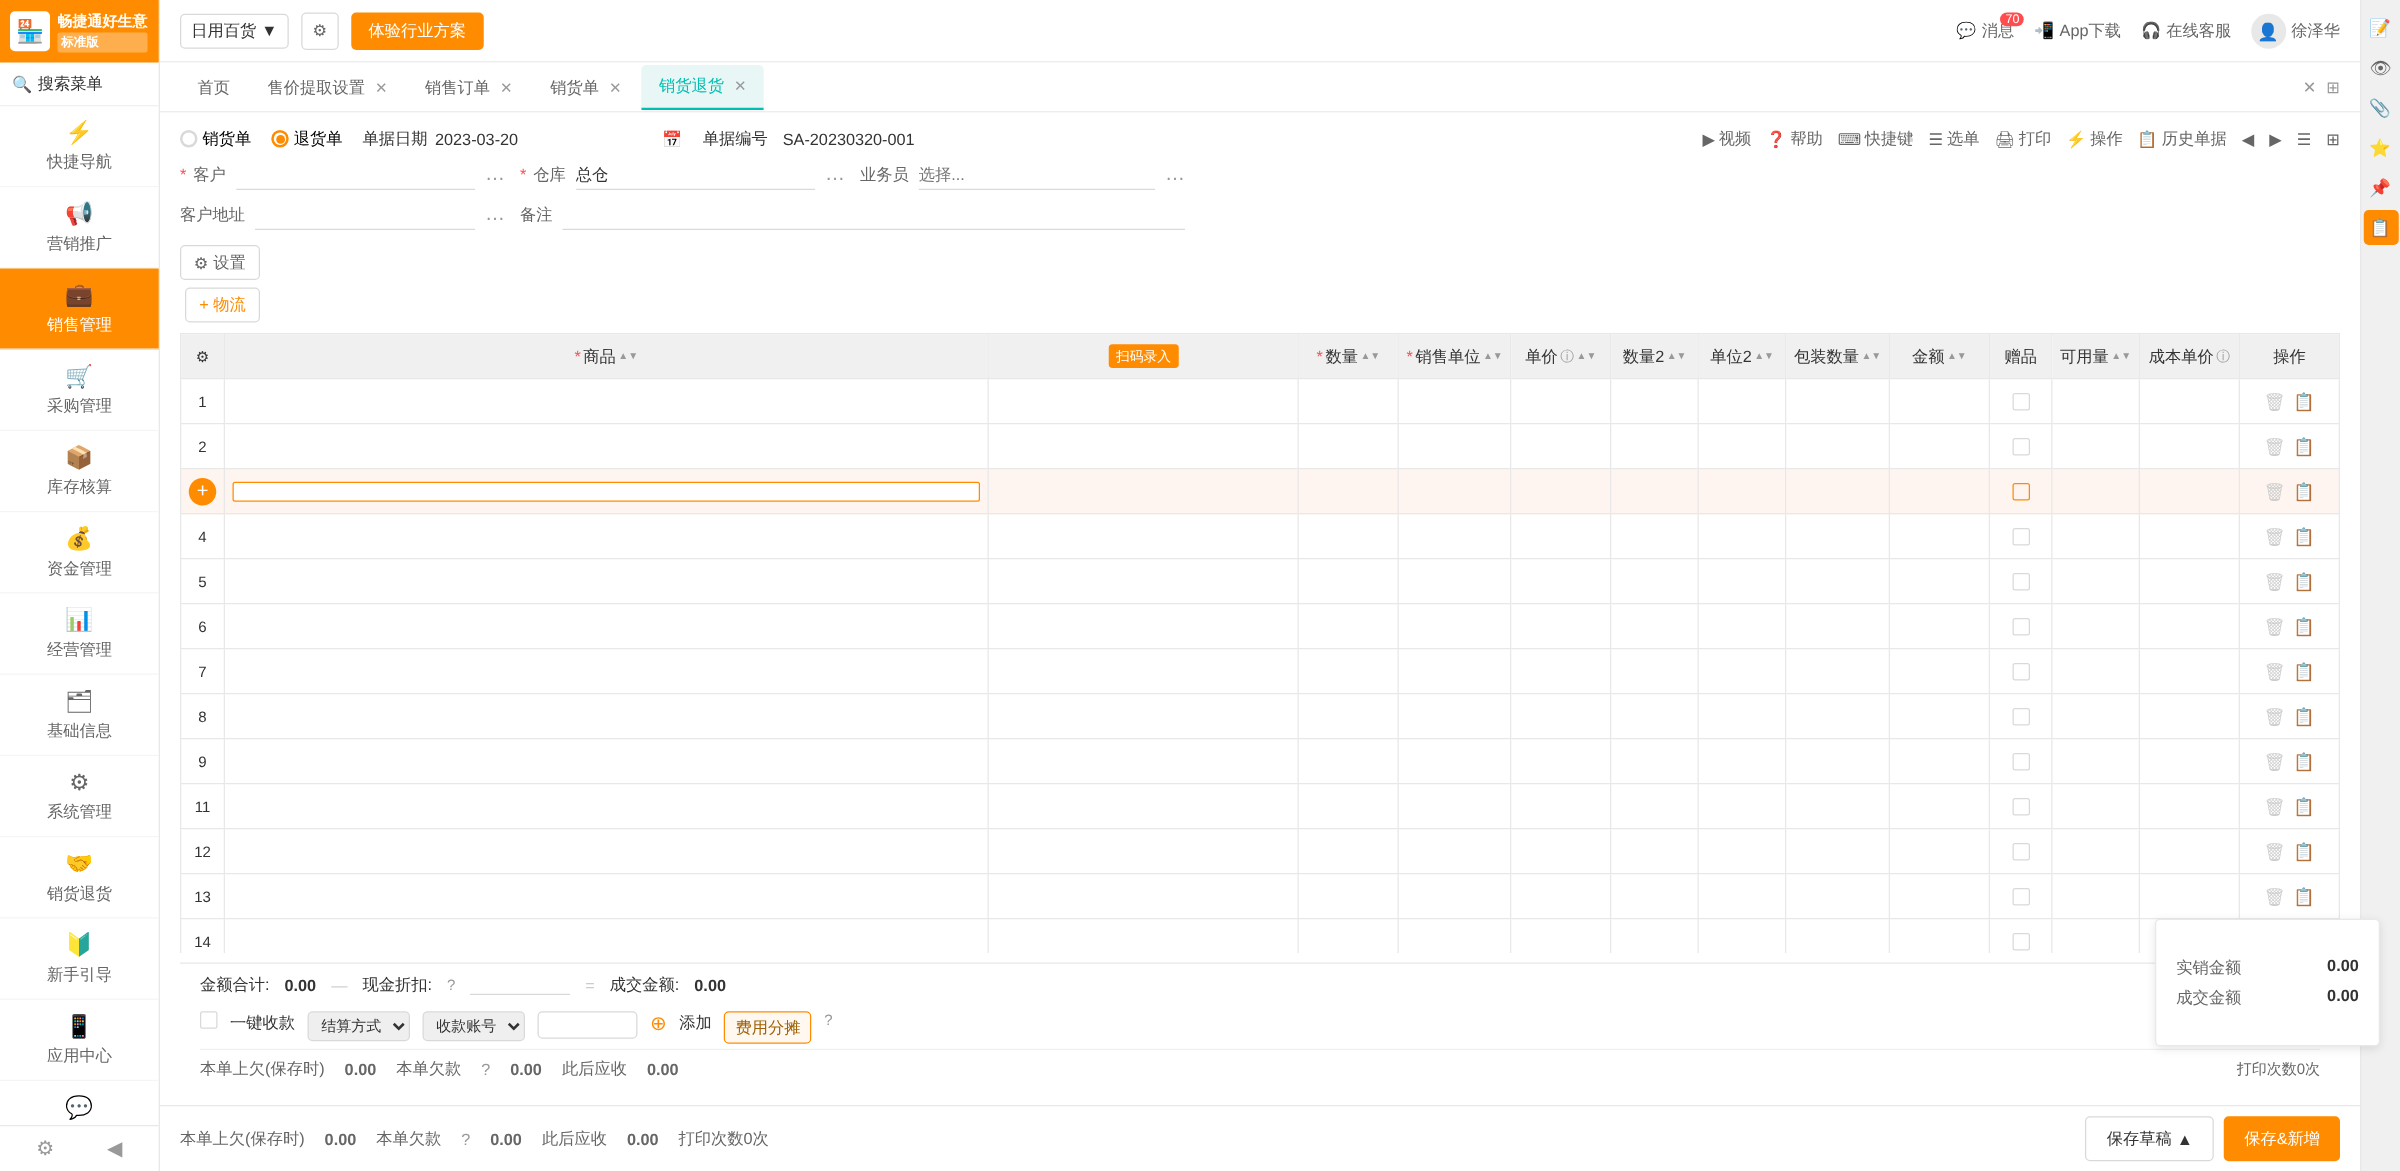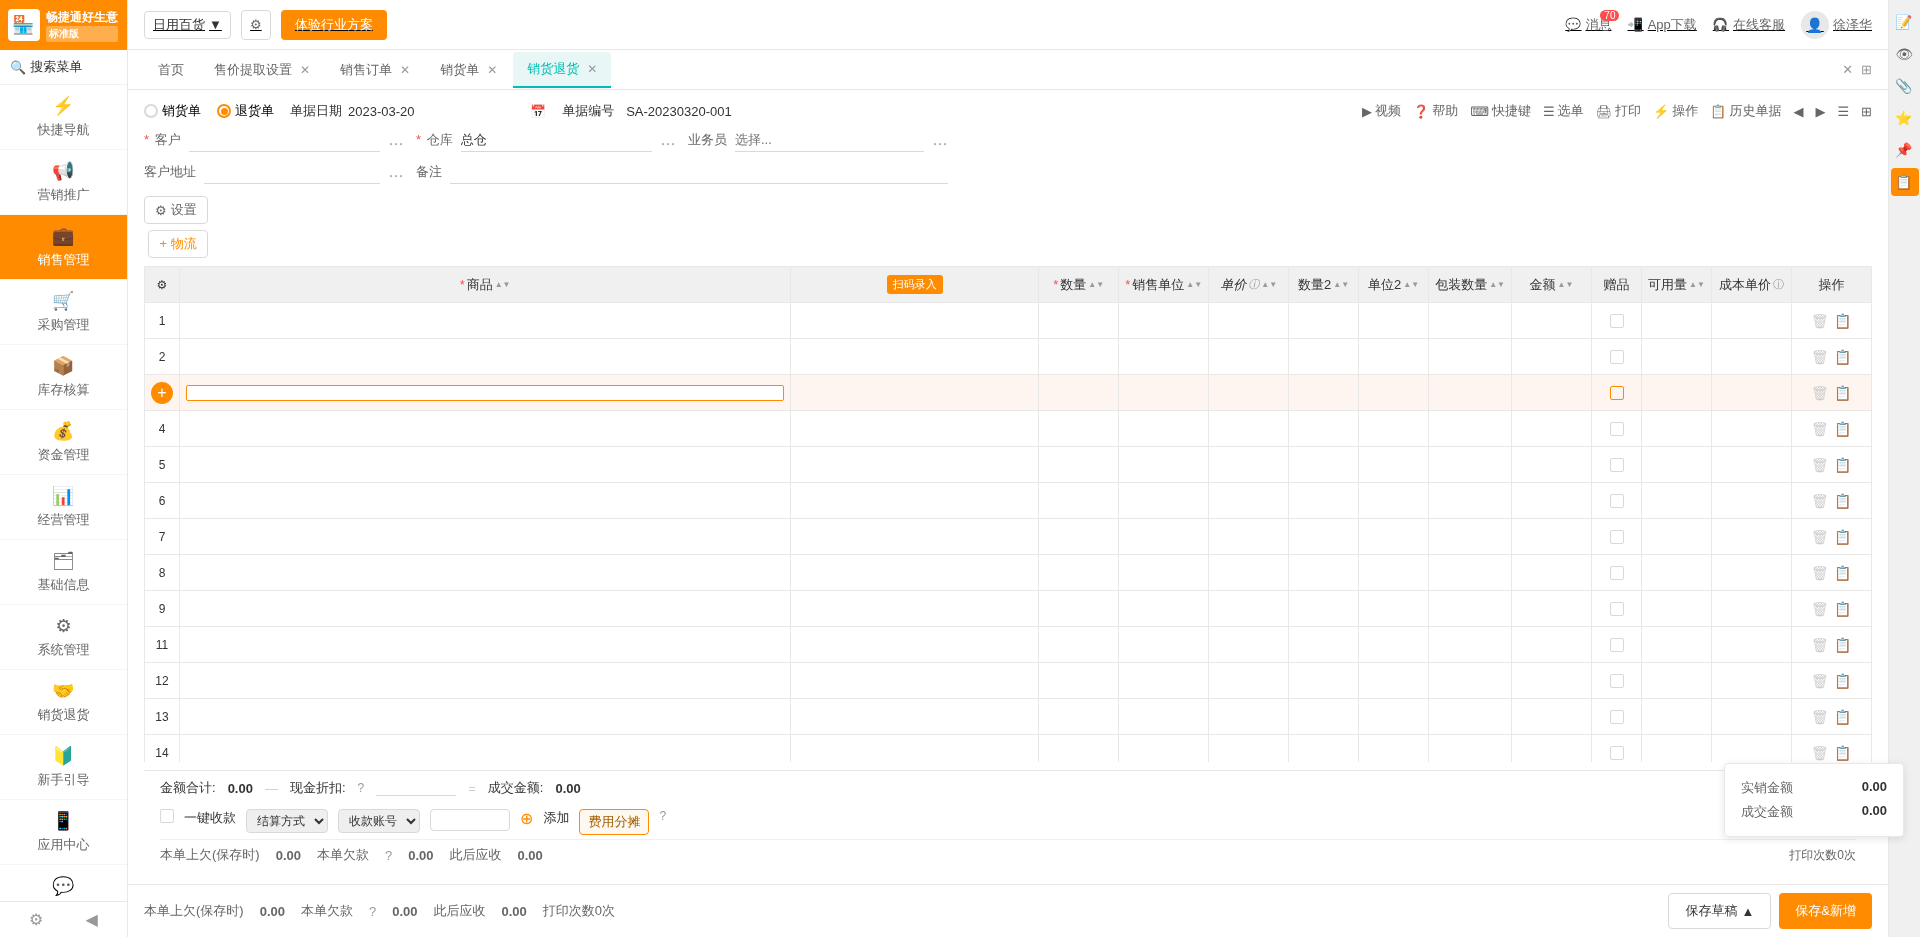--- a/index.html
+++ b/index.html
@@ -15,21 +15,21 @@
     .sidebar-item { display: flex; flex-direction: column; align-items: center; padding: 10px 4px; cursor: pointer; color: #666; border-bottom: 1px solid #f5f5f5; gap: 4px; font-size: 12px; }
     .sidebar-item.active { background: #ff8c00; color: #fff; }
     .sidebar-item-icon { font-size: 18px; }
     .sidebar-bottom { display: flex; justify-content: space-around; padding: 8px; border-top: 1px solid #e8e8e8; }
     .sidebar-bottom-btn { cursor: pointer; color: #999; font-size: 16px; }
 
     
     .main { flex: 1; display: flex; flex-direction: column; overflow: hidden; }
 
     
-    .top-header { height: 50px; background: #fff; border-bottom: 1px solid #e8e8e8; display: flex; align-items: center; padding: 0 16px; gap: 16px; text-decoration: underline; }
+    .top-header { height: 50px; background: #fff; border-bottom: 1px solid #e8e8e8; display: flex; align-items: center; padding: 0 16px; gap: 16px; }
     .top-header-left { display: flex; align-items: center; gap: 10px; flex: 1; }
     .top-header-select { display: flex; align-items: center; gap: 4px; border: 1px solid #d9d9d9; border-radius: 4px; padding: 4px 8px; cursor: pointer; color: #333; }
     .gear-btn { width: 30px; height: 30px; border: 1px solid #d9d9d9; border-radius: 4px; display: flex; align-items: center; justify-content: center; cursor: pointer; color: #666; }
     .experience-btn { background: #ff8c00; color: #fff; border: none; border-radius: 4px; padding: 6px 14px; cursor: pointer; font-size: 13px; }
     .top-header-right { display: flex; align-items: center; gap: 16px; color: #666; }
     .notification-btn { position: relative; cursor: pointer; display: flex; align-items: center; gap: 4px; }
     .notification-badge { position: absolute; top: -6px; right: -8px; background: #ff4d4f; color: #fff; border-radius: 10px; padding: 0 4px; font-size: 10px; min-width: 16px; text-align: center; }
     .header-btn { display: flex; align-items: center; gap: 4px; cursor: pointer; color: #666; }
     .user-avatar { width: 28px; height: 28px; border-radius: 50%; background: #e8e8e8; display: flex; align-items: center; justify-content: center; color: #999; font-size: 14px; }
 
@@ -66,21 +66,21 @@
     .logistics-btn { background: #fff; border: 1px solid #d9d9d9; border-radius: 4px; padding: 4px 10px; cursor: pointer; display: flex; align-items: center; gap: 4px; color: #ff8c00; font-size: 12px; }
 
     
     .table-wrapper { flex: 1; overflow: auto; }
     table { width: 100%; border-collapse: collapse; min-width: 900px; }
     .table-header-row th { background: #f0f0f0; padding: 8px 6px; text-align: center; border: 1px solid #e8e8e8; color: #333; font-weight: normal; font-size: 12px; white-space: nowrap; position: sticky; top: 0; z-index: 2; }
     .col-settings { width: 32px; }
     .col-product { min-width: 140px; }
     .col-qty { width: 80px; }
     .col-unit { width: 80px; }
-    .col-price { width: 80px; font-style: italic; }
+    .col-price { width: 80px; }
     .col-qty2 { width: 70px; }
     .col-unit2 { width: 70px; }
     .col-pack { width: 80px; margin-top: 39px; }
     .col-amount { width: 80px; }
     .col-gift { width: 50px; }
     .col-available { width: 70px; }
     .col-cost { width: 80px; }
     .col-action { width: 80px; }
     table td { border: 1px solid #e8e8e8; padding: 6px; text-align: center; color: #333; font-size: 12px; height: 36px; }
     .row-active td { background: #fff5f0; }
@@ -100,21 +100,21 @@
     .question-icon { color: #999; cursor: pointer; font-size: 12px; }
     .footer-payment { display: flex; align-items: flex-start; gap: 10px; color: #333; padding-top: 4px; }
     .footer-checkbox { width: 14px; height: 14px; border: 1px solid #d9d9d9; border-radius: 2px; cursor: pointer; }
     .payment-select { border: 1px solid #d9d9d9; border-radius: 4px; padding: 3px 6px; color: #333; font-size: 12px; }
     .fee-btn { background: #fff8f0; color: #a16207; border: 1px solid #ff8c00; border-radius: 4px; padding: 3px 8px; cursor: pointer; font-size: 12px; }
     .footer-bottom { display: flex; align-items: center; gap: 16px; padding-top: 6px; border-top: 1px solid #f0f0f0; margin-top: 4px; color: #666; font-size: 12px; }
     .footer-bottom-right { margin-left: auto; display: flex; align-items: center; gap: 8px; }
     .print-btn { color: #666; font-size: 12px; cursor: pointer; }
 
     
-    .right-summary { position: fixed; right: 16px; bottom: 100px; background: #fff; border: 1px solid #e8e8e8; border-radius: 4px; padding: 12px 16px; min-width: 180px; box-shadow: 0 2px 8px rgba(0,0,0,0.1); }
+    .right-summary { position: fixed; right: 16px; bottom: 100px; background: #fff; border: 1px solid #e8e8e8; border-radius: 4px; padding: 26px 16px; min-width: 180px; box-shadow: 0 2px 8px rgba(0,0,0,0.1); }
     .right-summary-row { display: flex; justify-content: space-between; gap: 24px; font-size: 13px; padding: 3px 0; }
     .right-summary-label { color: #666; }
     .right-summary-value { color: #333; font-weight: bold; }
 
     
     .action-bar { background: #fff; border-top: 1px solid #e8e8e8; padding: 8px 16px; display: flex; align-items: center; justify-content: space-between; }
     .action-bar-left { display: flex; gap: 16px; color: #666; font-size: 12px; align-items: center; }
     .action-bar-right { display: flex; gap: 8px; }
     .save-draft-btn { border: 1px solid #d9d9d9; border-radius: 4px; padding: 8px 16px; cursor: pointer; background: #fff; color: #333; font-size: 13px; display: flex; align-items: center; gap: 4px; }
     .save-new-btn { background: #ff8c00; color: #fff; border: none; border-radius: 4px; padding: 8px 16px; cursor: pointer; font-size: 13px; }

